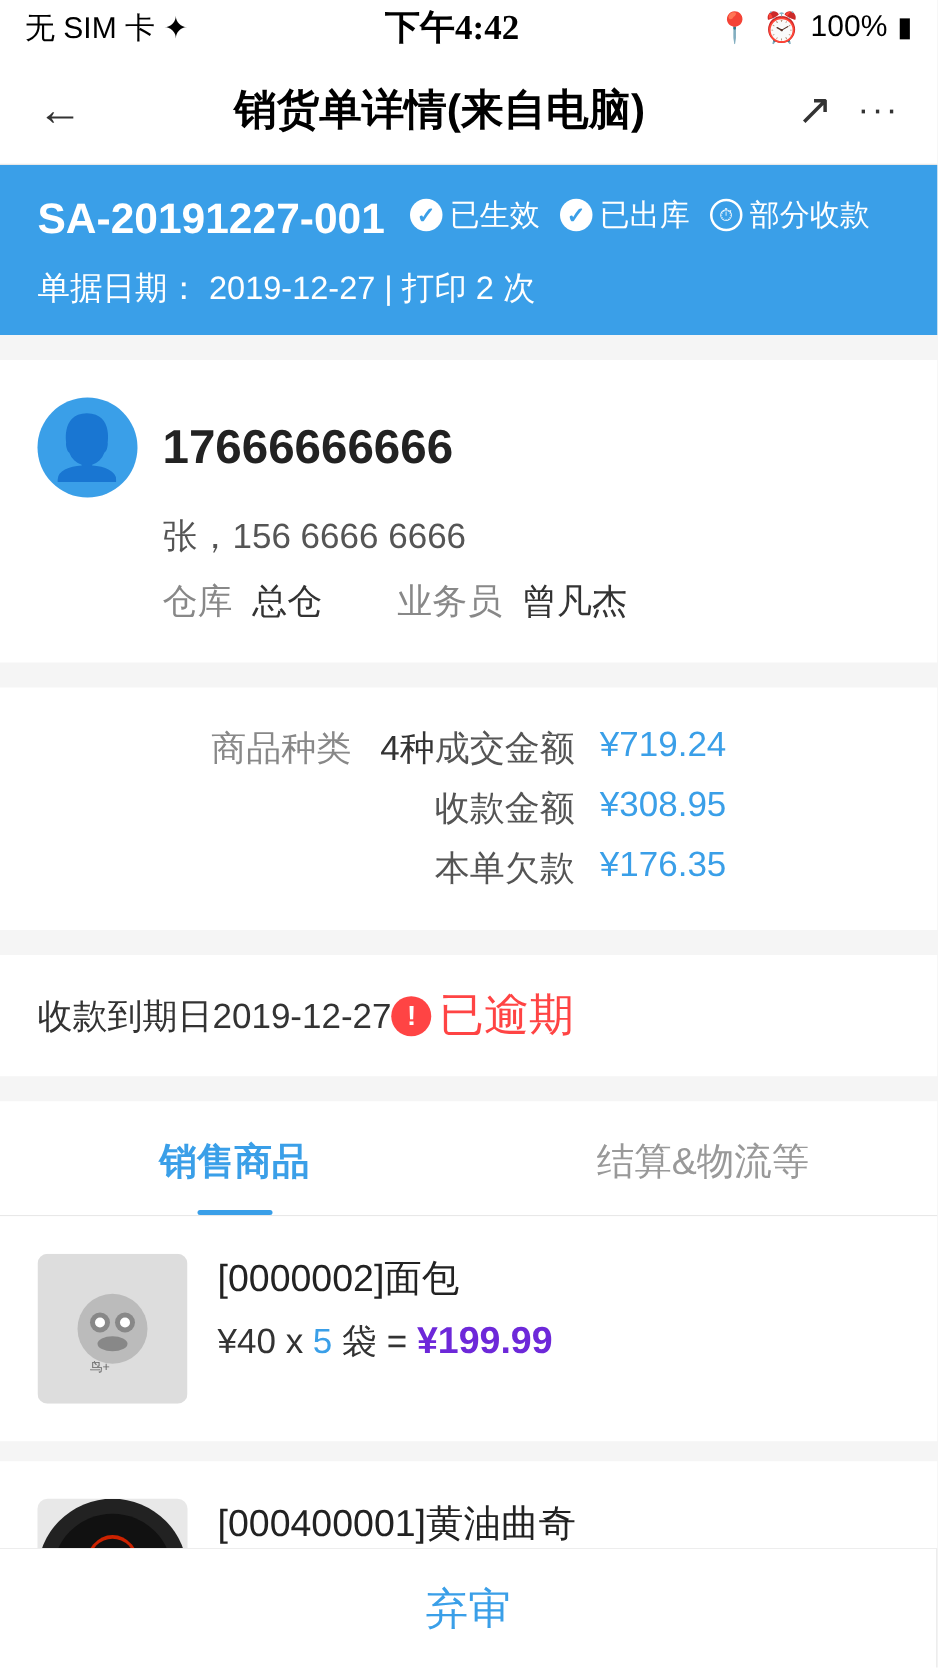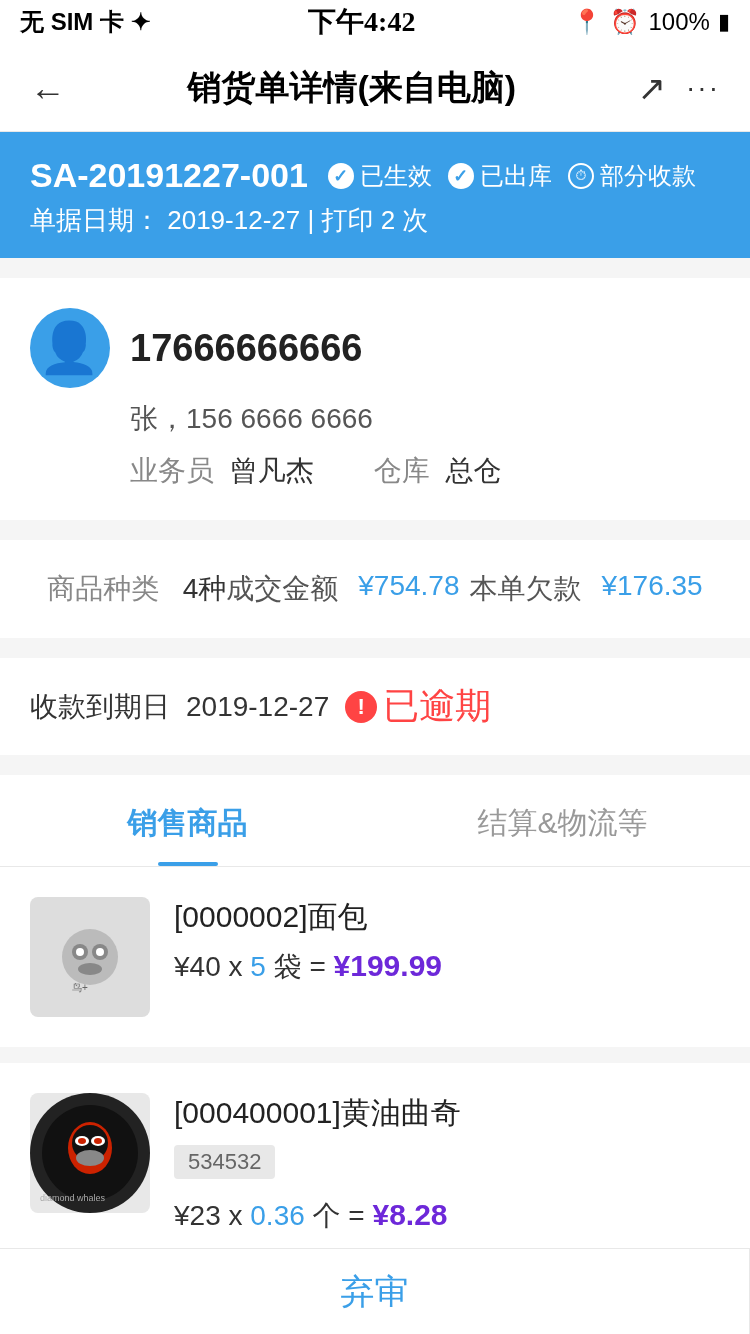--- a/index.html
+++ b/index.html
@@ -17,21 +17,21 @@
     .status-bar {
       height: 44px;
       background: #fff;
       display: flex;
       align-items: center;
       justify-content: space-between;
       padding: 0 20px;
       font-size: 24px;
       font-weight: 500;
     }
-    .status-left { display: flex; align-items: center; gap: 10px; font-weight: bold; }
+    .status-left { display: flex; align-items: center; gap: 10px; }
     .status-center { font-size: 28px; font-weight: 600; font-family: Liberation Serif, serif; }
     .status-right { display: flex; align-items: center; gap: 8px; }
 
     
     .nav-bar {
       height: 88px;
       background: #fff;
       border-bottom: 1px solid #e8e8e8;
       display: flex;
       align-items: center;
@@ -49,23 +49,23 @@
       color: #333;
     }
 
     
     .order-header {
       background: #3a9fe8;
       padding: 24px 30px 20px 30px;
     }
     .order-id-row {
       display: flex;
-      align-items: center;
+      align-items: flex-start;
       gap: 20px;
-      margin-bottom: 8px;
+      margin-bottom: 18px;
     }
     .order-id {
       font-size: 34px;
       font-weight: 700;
       color: #fff;
     }
     .status-badges {
       display: flex;
       align-items: center;
       gap: 16px;
@@ -151,40 +151,39 @@
       justify-content: center;
       align-items: flex-start;
     }
     .summary-left {
       font-size: 28px;
       color: #333;
     }
     .summary-label { color: #888; }
     .summary-right {
       display: flex;
-      flex-direction: row;
+      flex-direction: column;
       gap: 10px;
       align-items: flex-end;
     }
     .summary-row {
       display: flex;
       gap: 20px;
       font-size: 28px;
     }
     .summary-row-label { color: #555; }
     .summary-row-value { color: #3a9fe8; font-weight: 500; }
 
     
     .due-section {
       background: #fff;
       padding: 24px 30px;
       margin-top: 20px;
       display: flex;
       align-items: center;
-      gap: 16px;
       font-size: 28px;
       color: #333;
     }
     .overdue-badge {
       display: flex; align-items: center; gap: 6px;
       background: transparent;
     }
     .overdue-icon {
       width: 32px; height: 32px;
       background: #ff4444;
@@ -277,21 +276,21 @@
       margin-top: 8px;
     }
     .price-highlight { color: #3a9fe8; }
     .price-total { color: #6d28d9; font-weight: 700; font-size: 30px; }
 
     
     .bottom-bar {
       position: fixed;
       bottom: 0;
       width: 750px;
-      height: 86px;
+      height: 96px;
       background: #fff;
       border-top: 1px solid #e8e8e8;
       display: flex;
     }
     .bottom-btn {
       flex: 1;
       display: flex;
       align-items: center;
       justify-content: center;
       font-size: 34px;
@@ -354,40 +353,44 @@
 <div class="customer-section">
   <div class="customer-row">
     <div class="avatar">
       <span class="avatar-icon">👤</span>
     </div>
     <span class="customer-name">17666666666</span>
   </div>
   <div class="customer-phone">张，156 6666 6666</div>
   <div class="customer-meta">
     <div>
+      <span class="meta-label">仓库</span>
+      <span>总仓</span>
+    </div>
+    <div>
       <span class="meta-label">业务员</span>
       <span>曾凡杰</span>
-    </div>
-    <div>
-      <span class="meta-label">仓库</span>
-      <span>总仓</span>
     </div>
   </div>
 </div>
 
 <div class="summary-section">
   <div class="summary-left">
     <span class="summary-label">商品种类</span>
     &nbsp;
     <span>4种</span>
   </div>
   <div class="summary-right">
     <div class="summary-row">
       <span class="summary-row-label">成交金额</span>
-      <span class="summary-row-value">¥754.78</span>
+      <span class="summary-row-value">¥719.24</span>
+    </div>
+    <div class="summary-row">
+      <span class="summary-row-label">收款金额</span>
+      <span class="summary-row-value">¥308.95</span>
     </div>
     <div class="summary-row">
       <span class="summary-row-label">本单欠款</span>
       <span class="summary-row-value">¥176.35</span>
     </div>
   </div>
 </div>
 
 <div class="due-section">
   <span>收款到期日</span>

